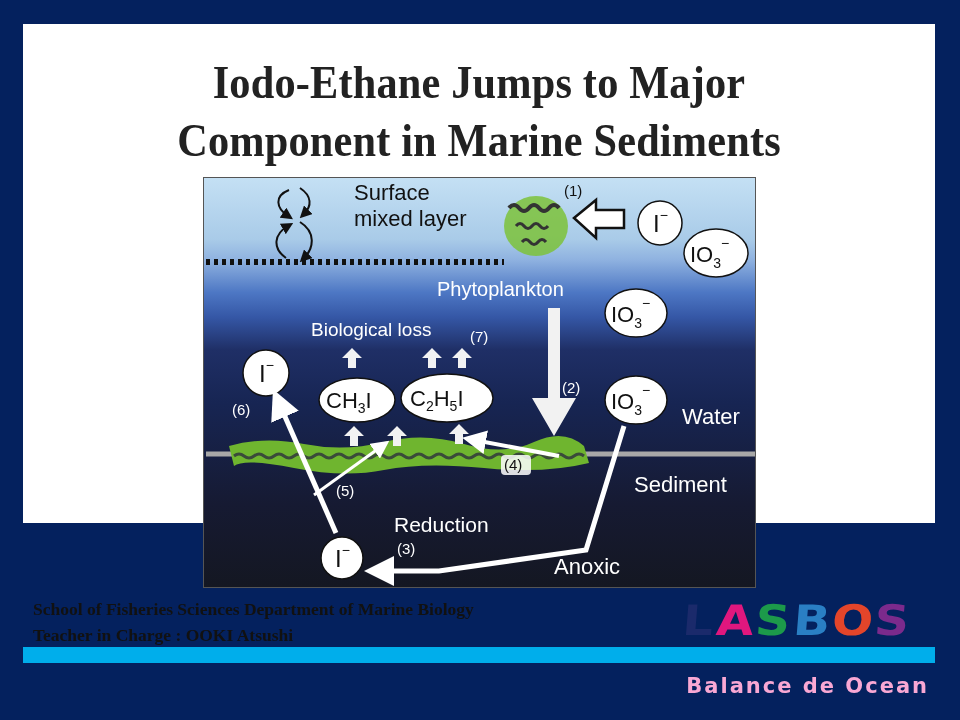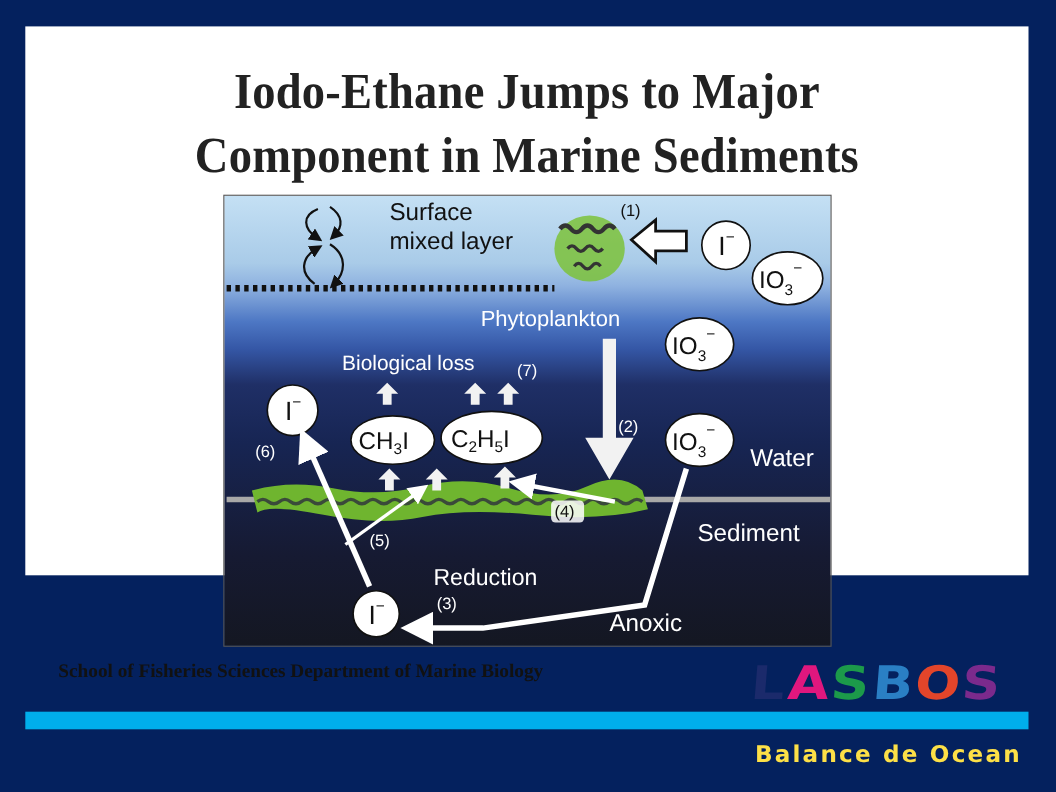--- a/index.html
+++ b/index.html
@@ -3,25 +3,25 @@
 <meta charset="utf-8">
 <style>
   html, body { margin:0; padding:0; }
   body { width:960px; height:720px; background:#04215e; position:relative; overflow:hidden; font-family:"Liberation Sans", sans-serif; }
   .panel { position:absolute; left:23px; top:24px; width:912px; height:499px; background:#ffffff; }
   .title { position:absolute; left:0; top:30px; width:912px; text-align:center; font-family:"Liberation Serif", serif; font-weight:bold; font-size:46px; line-height:58px; color:#222; letter-spacing:0.2px; transform:scaleX(0.92); transform-origin:center; }
   .title span { display:block; }
   .figure { position:absolute; left:180px; top:153px; width:551px; height:409px; border:1px solid #555; overflow:hidden;
     background: linear-gradient(to bottom, #c4e0f4 0%, #a9cbe8 15%, #8fb2e0 20%, #4d77c4 28%, #3557a6 34%, #1f2f66 42%, #172553 55%, #161a32 80%, #141722 100%); }
   .figure svg { position:absolute; left:0; top:0; }
-  .footer-text { position:absolute; left:10px; top:572px; font-family:"Liberation Serif", serif; font-weight:bold; font-size:17.5px; line-height:26px; color:#111;margin-left:20px; }
+  .footer-text { position:absolute; left:10px; top:572px; font-family:"Liberation Serif", serif; font-weight:bold; font-size:17.5px; line-height:26px; color:#111; }
   .logo { position:absolute; left:662px; top:576px; height:40px; display:flex; gap:4px; font-family:"DejaVu Sans", sans-serif; font-weight:bold; font-size:42px; line-height:42px; letter-spacing:3px; }
   .logo span { display:inline-block; transform:scaleX(1.15) skewX(-4deg); }
   .cyan-bar { position:absolute; left:0; top:623px; width:912px; height:16px; background:#00aeeb; }
-  .tagline { position:absolute; right:31px; top:674px; color:#fde047; font-family:"DejaVu Sans", sans-serif; font-weight:bold; font-size:21px; letter-spacing:2px; }
+  .tagline { position:absolute; right:31px; top:674px; color:#f9a8d4; font-family:"DejaVu Sans", sans-serif; font-weight:bold; font-size:21px; letter-spacing:2px; }
   .lbl { fill:#111; font-family:"Liberation Sans", sans-serif; }
   .wlbl { fill:#fff; font-family:"Liberation Sans", sans-serif; }
 </style>
 </head>
 <body>
 
 <div class="panel">
   <div class="title">
     <span>Iodo-Ethane Jumps to Major</span>
     <span>Component in Marine Sediments</span>
@@ -142,20 +142,21 @@
 
       <g>
         <circle cx="138" cy="380" r="21" fill="#fff" stroke="#111" stroke-width="1.5"></circle>
         <text class="lbl" font-size="24" x="131" y="389"><tspan>I</tspan><tspan font-size="14" dy="-12">−</tspan></text>
       </g>
     </svg>
   </div>
 
   <div class="footer-text">
     <div>School of Fisheries Sciences Department of Marine Biology</div>
+    <div>Teacher in Charge : OOKI Atsushi</div>
   </div>
 
   <div class="logo">
     <span style="color:#1b2a6b">L</span>
     <span style="color:#e0177e">A</span>
     <span style="color:#1c9a4a">S</span>
     <span style="color:#2a7fc4">B</span>
     <span style="color:#e3452a">O</span>
     <span style="color:#7b2a8c">S</span>
   </div>

